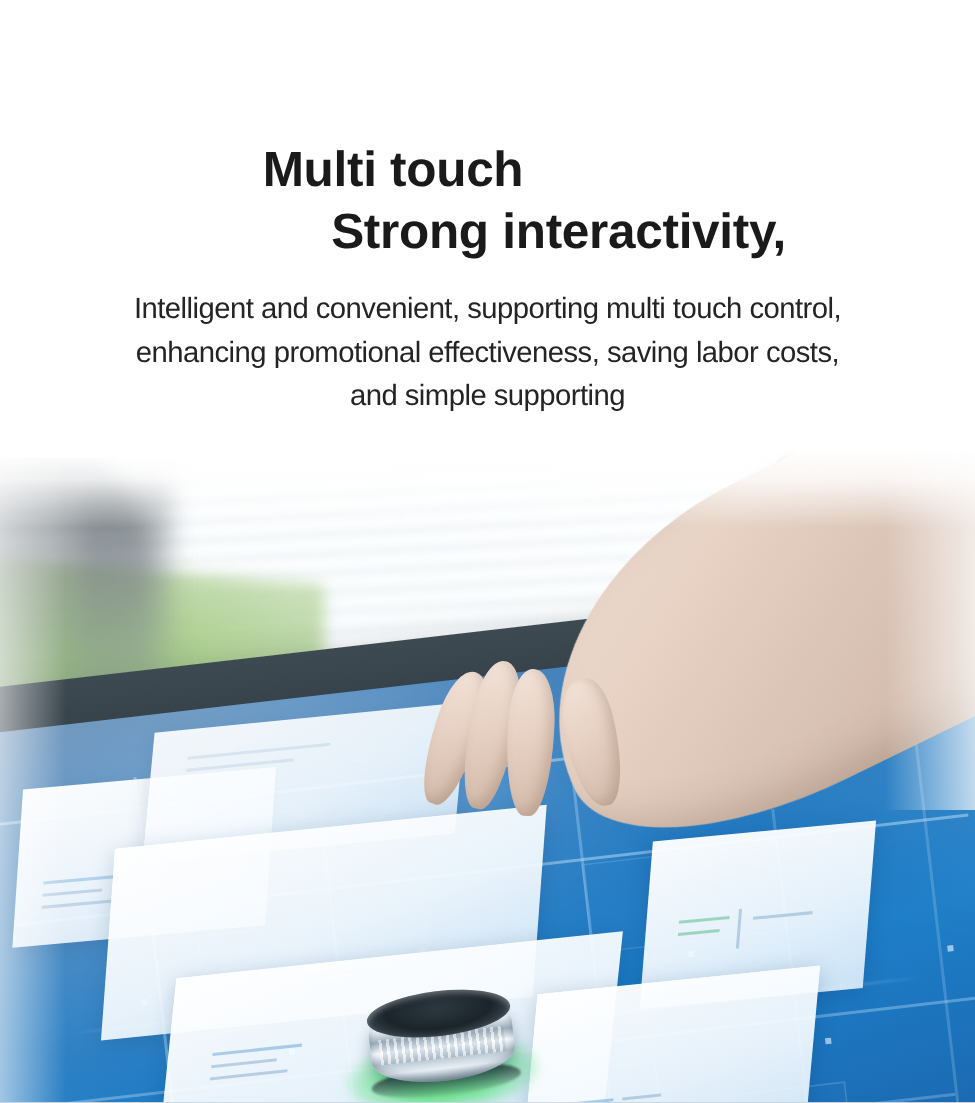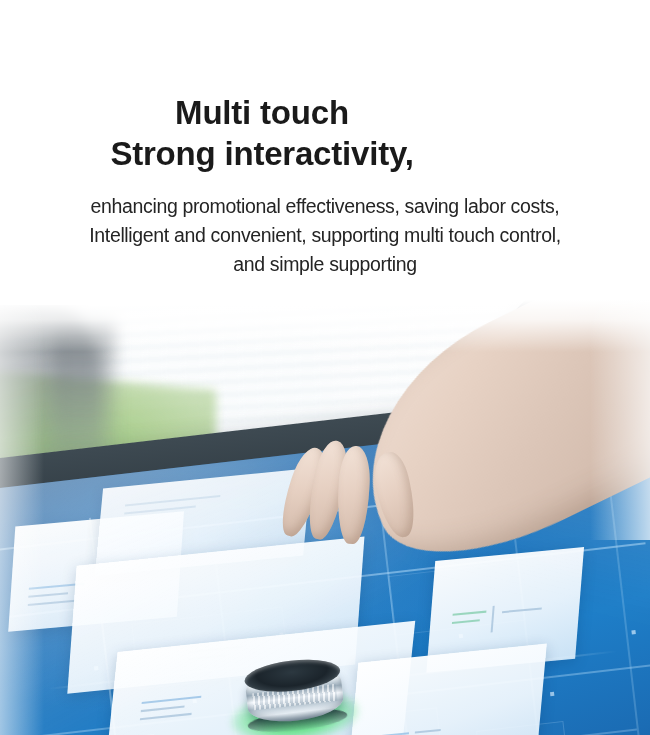--- a/index.html
+++ b/index.html
@@ -42,21 +42,21 @@
     width: 524px;
     text-align: center;
     color: #1a1a1a;
     font-family: "Liberation Sans", sans-serif;
     font-weight: 700;
     font-size: 33px;
     line-height: 41px;
     letter-spacing: -0.2px;
   }
   .headline .line1 { display: block; }
-  .headline .line2 { display: block; }
+  .headline .line2 { display: block; text-align: right; }
 
   .subcopy {
     position: absolute;
     top: 172px;
     left: 0;
     width: 650px;
     text-align: center;
     color: #242424;
     font-family: "Liberation Sans", sans-serif;
     font-weight: 400;
@@ -402,22 +402,22 @@
 <div class="page">
 
   <div class="text-block">
 
     <h1 class="headline">
       <span class="line1">Multi touch</span>
       <span class="line2">Strong interactivity,</span>
     </h1>
 
     <p class="subcopy">
+      <span class="sline">Intelligent and convenient, supporting multi touch control,</span>
       <span class="sline">enhancing promotional effectiveness, saving labor costs,</span>
-      <span class="sline">Intelligent and convenient, supporting multi touch control,</span>
       <span class="sline">and simple supporting</span>
     </p>
 
   </div>
 
   <div class="photo">
 
     <div class="bg-room"></div>
     <div class="bg-blinds"></div>
     <div class="bg-green"></div>

